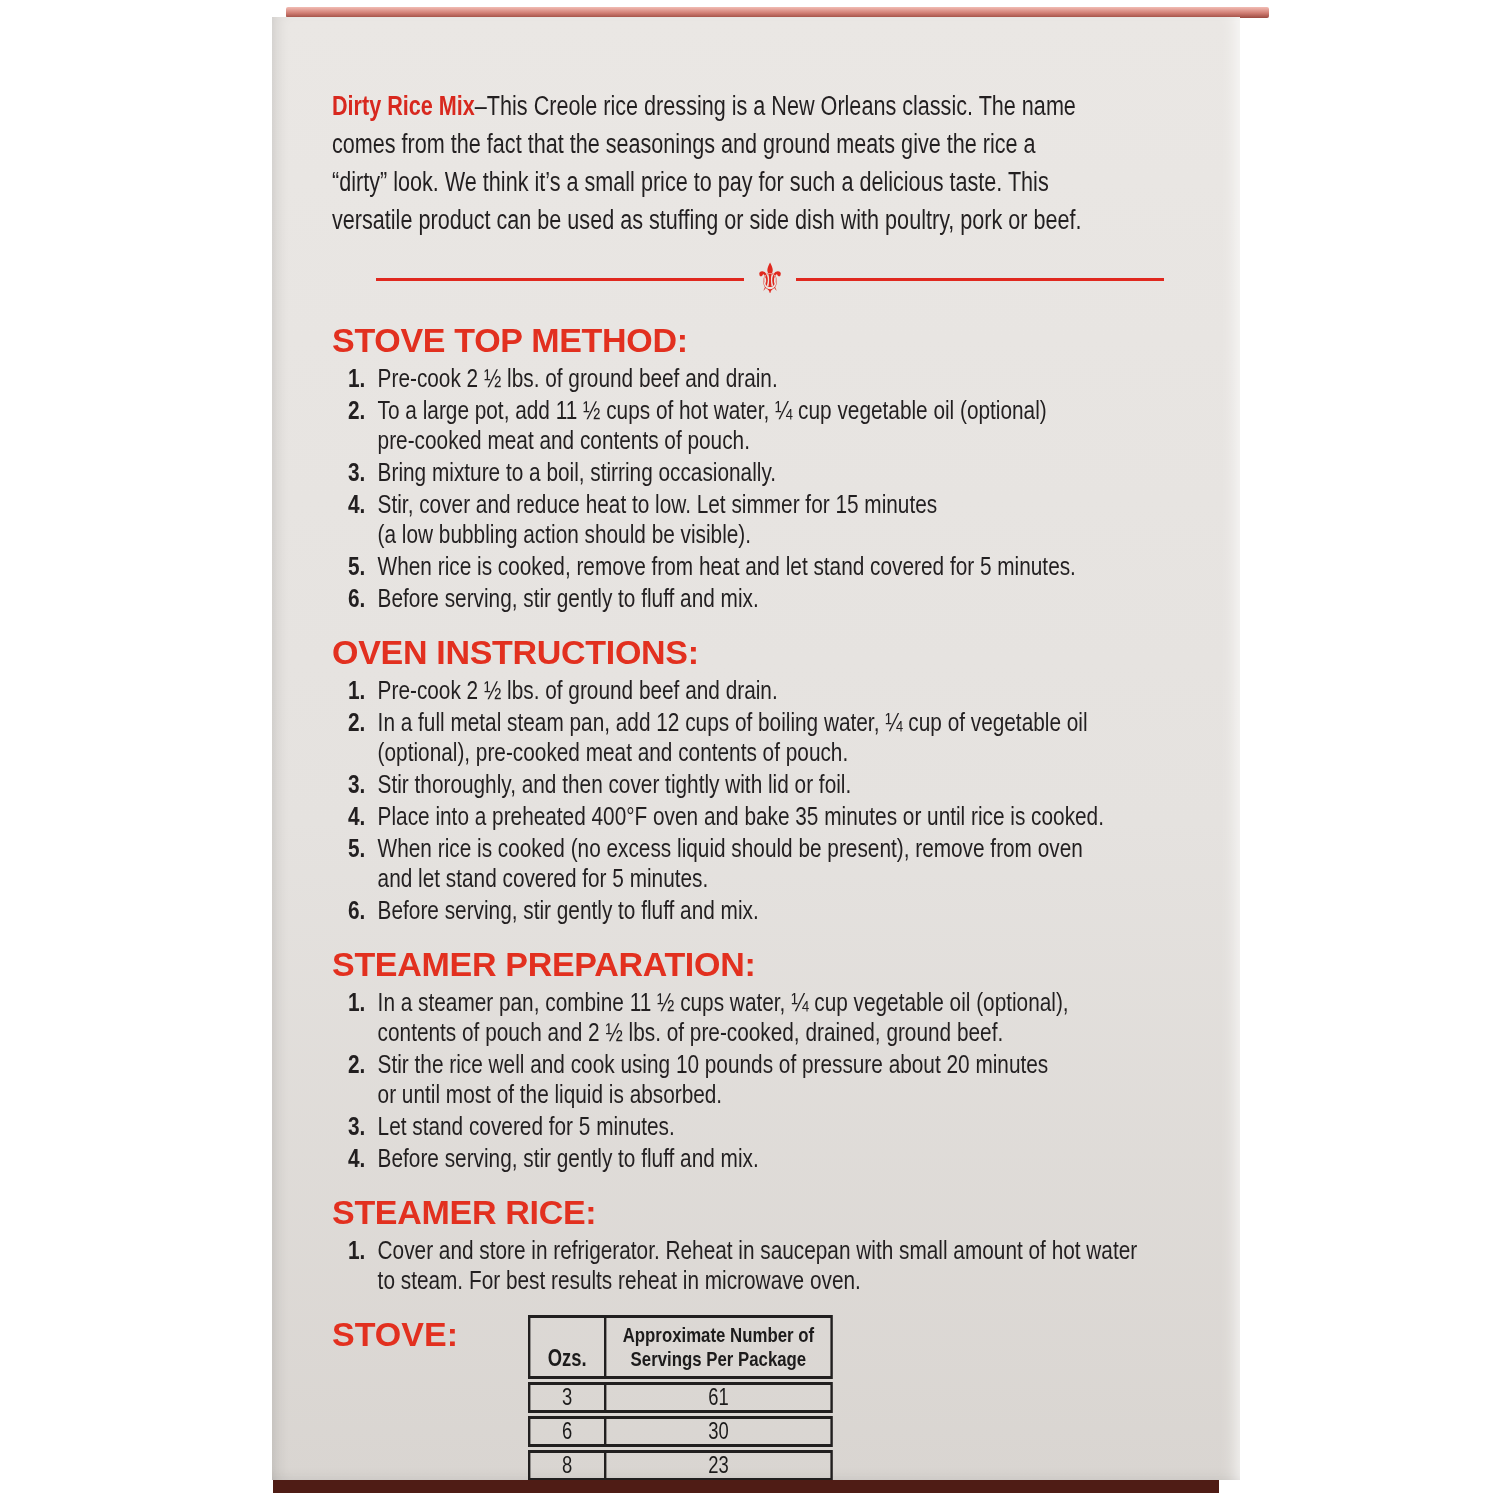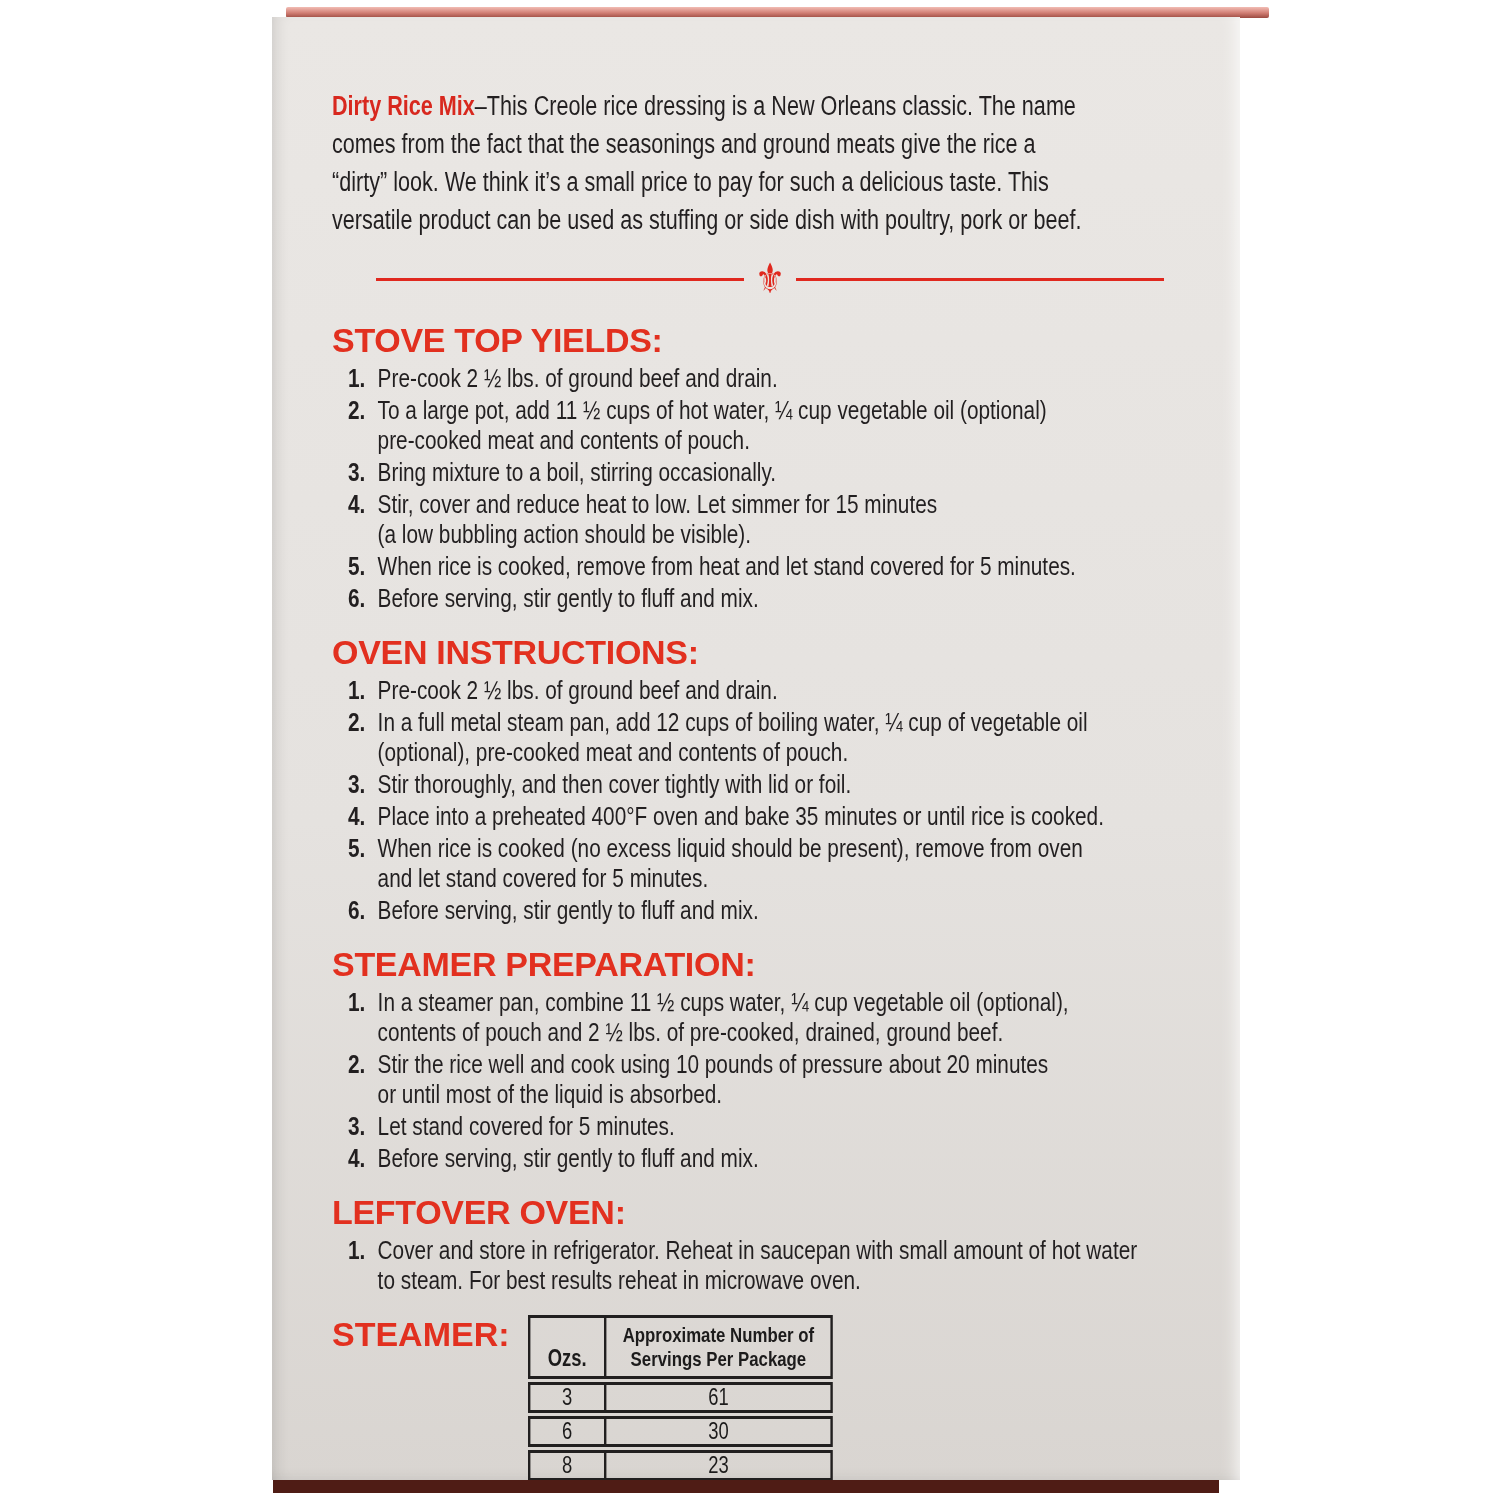--- a/index.html
+++ b/index.html
@@ -68,21 +68,21 @@
       </div>
 
       <div class="divider">
         <span class="rule"></span>
         <span class="fleur">⚜</span>
         <span class="rule"></span>
       </div>
 
       <div id="sections">
           <section class="sec">
-            <h2 class="sec-h"><span class="wide">STOVE TOP YIELDS:</span></h2>
+            <h2 class="sec-h"><span class="wide">STOVE TOP METHOD:</span></h2>
             <div class="item">
               <span class="n">1.</span>
               <span class="t">
                 <span class="tl">Pre-cook 2 ½ lbs. of ground beef and drain.</span>
               </span>
             </div>
             <div class="item">
               <span class="n">2.</span>
               <span class="t">
                 <span class="tl">To a large pot, add 11 ½ cups of hot water, ¼ cup vegetable oil (optional)</span>
@@ -179,33 +179,33 @@
               </span>
             </div>
             <div class="item">
               <span class="n">4.</span>
               <span class="t">
                 <span class="tl">Before serving, stir gently to fluff and mix.</span>
               </span>
             </div>
           </section>
           <section class="sec">
-            <h2 class="sec-h"><span class="wide">LEFTOVER OVEN:</span></h2>
+            <h2 class="sec-h"><span class="wide">STEAMER RICE:</span></h2>
             <div class="item">
               <span class="n">1.</span>
               <span class="t">
                 <span class="tl">Cover and store in refrigerator. Reheat in saucepan with small amount of hot water</span>
                 <span class="tl">to steam. For best results reheat in microwave oven.</span>
               </span>
             </div>
           </section>
         </div>
 
       <div class="yields">
-        <div class="ylabel"><span class="wide">STEAMER:</span></div>
+        <div class="ylabel"><span class="wide">STOVE:</span></div>
         <div class="ytable">
           <div class="ybox yhead">
             <div class="yh1">Ozs.</div>
             <div class="yh2">
               <div>Approximate Number of</div>
               <div>Servings Per Package</div>
             </div>
           </div>
           <div id="yrows">
               <div class="ybox yrow">

